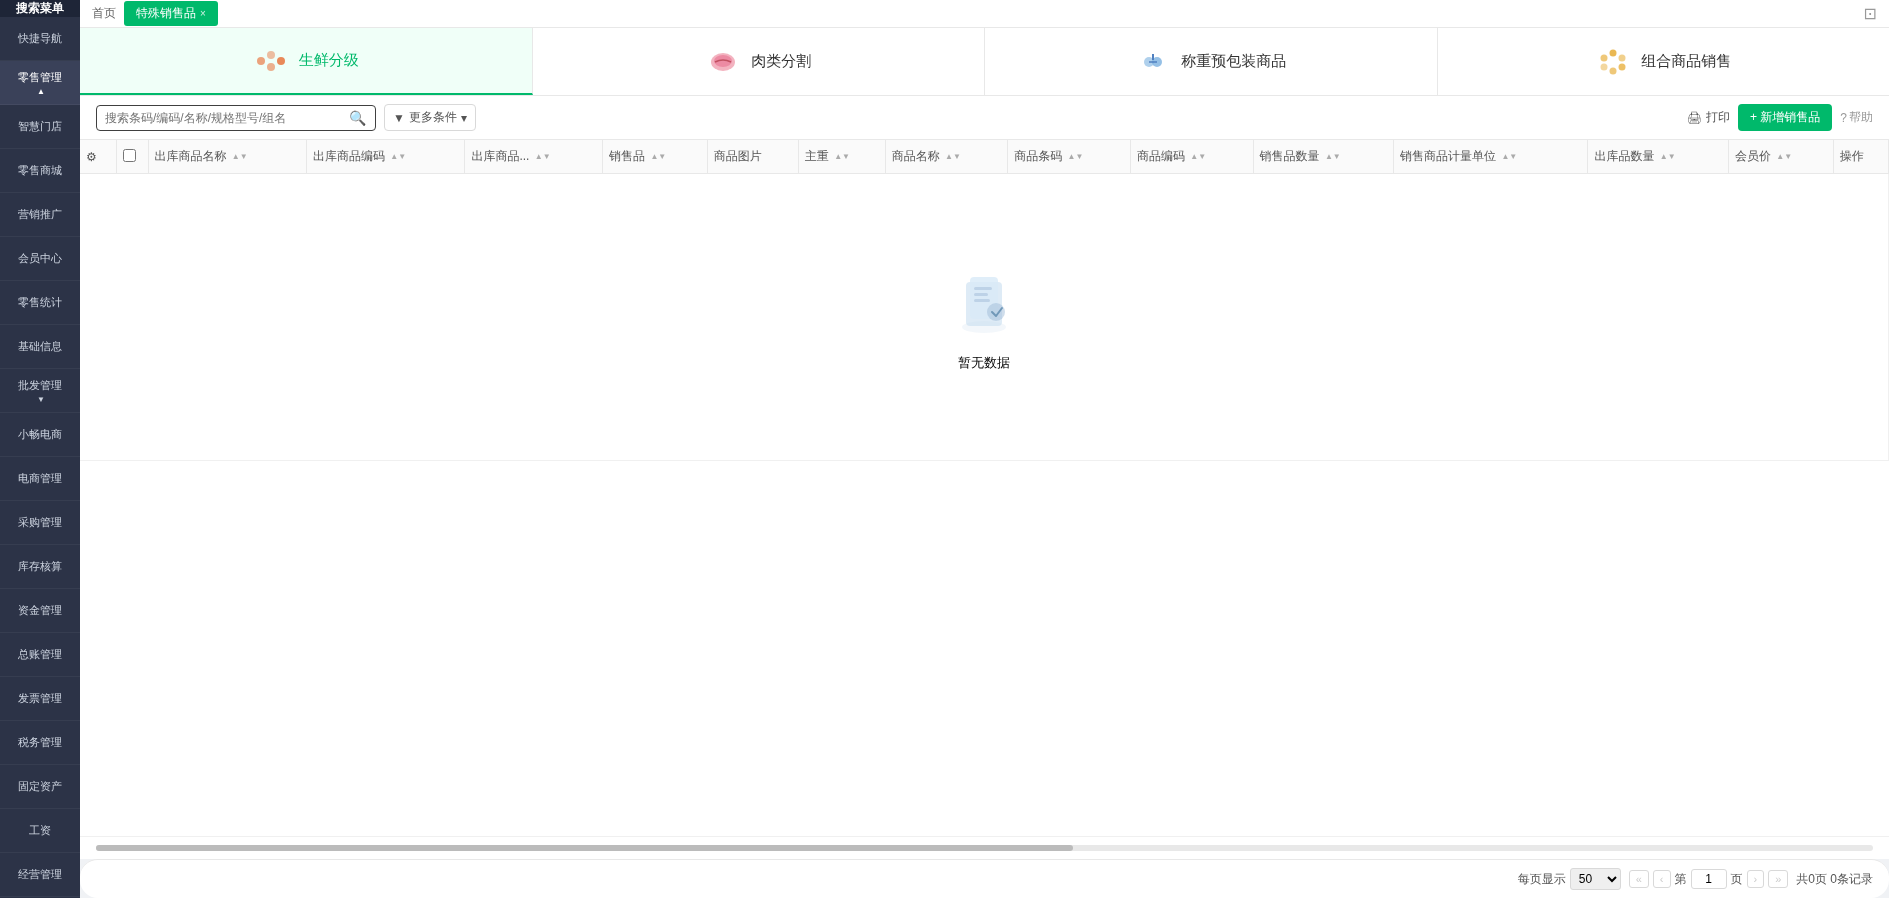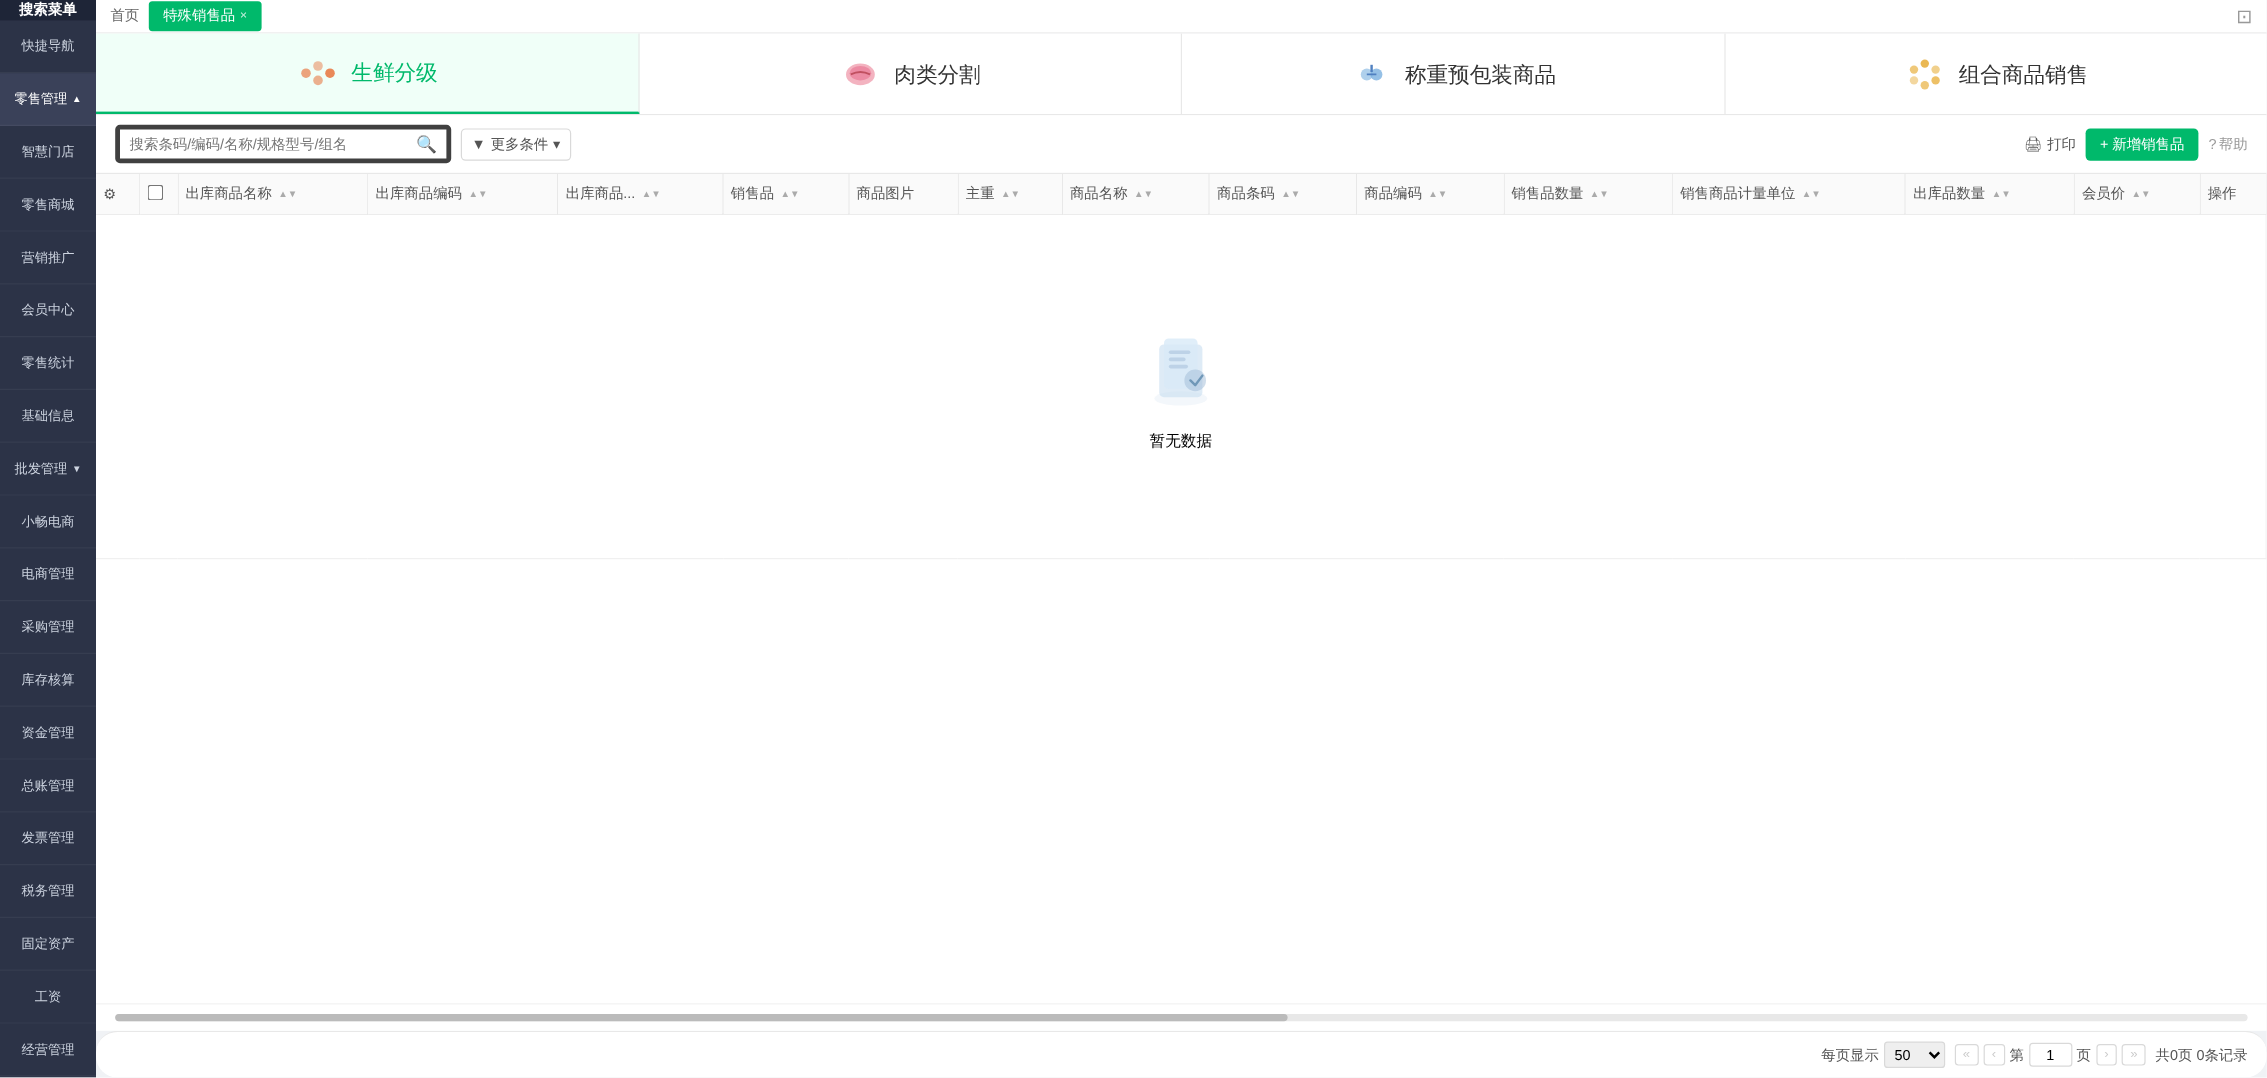--- a/index.html
+++ b/index.html
@@ -41,20 +41,21 @@
     }
     .sidebar-item.active { background: #3a4159; color: #fff; }
     .sidebar-item .arrow {
       font-size: 8px;
       margin-left: 2px;
     }
     .sidebar-item-row {
       display: flex;
       align-items: center;
       gap: 2px;
+      flex-direction: column;
     }
 
     
     .main {
       flex: 1;
       display: flex;
       flex-direction: column;
       overflow: hidden;
     }
 
@@ -116,21 +117,21 @@
       border-right: 1px solid #e8e8e8;
       padding: 0 16px;
       position: relative;
     }
     .cat-tab.active {
       border-bottom: 2px solid #00b96b;
       background: #f0fff8;
     }
     .cat-tab:last-child { border-right: none; }
     .cat-tab-label {
-      font-size: 18px;
+      font-size: 15px;
       color: #333;
     }
     .cat-tab.active .cat-tab-label { color: #00b96b; }
     .cat-icon {
       width: 36px;
       height: 36px;
       display: flex;
       align-items: center;
       justify-content: center;
     }
@@ -140,21 +141,21 @@
       background: #fff;
       padding: 8px 16px;
       display: flex;
       align-items: center;
       gap: 8px;
       border-bottom: 1px solid #e8e8e8;
     }
     .search-input-wrap {
       display: flex;
       align-items: center;
-      border: 4px solid #404040;
+      border: 1px solid #404040;
       border-radius: 4px;
       padding: 4px 8px;
       width: 280px;
       background: #fff;
     }
     .search-input-wrap input {
       border: none;
       outline: none;
       font-size: 12px;
       flex: 1;

